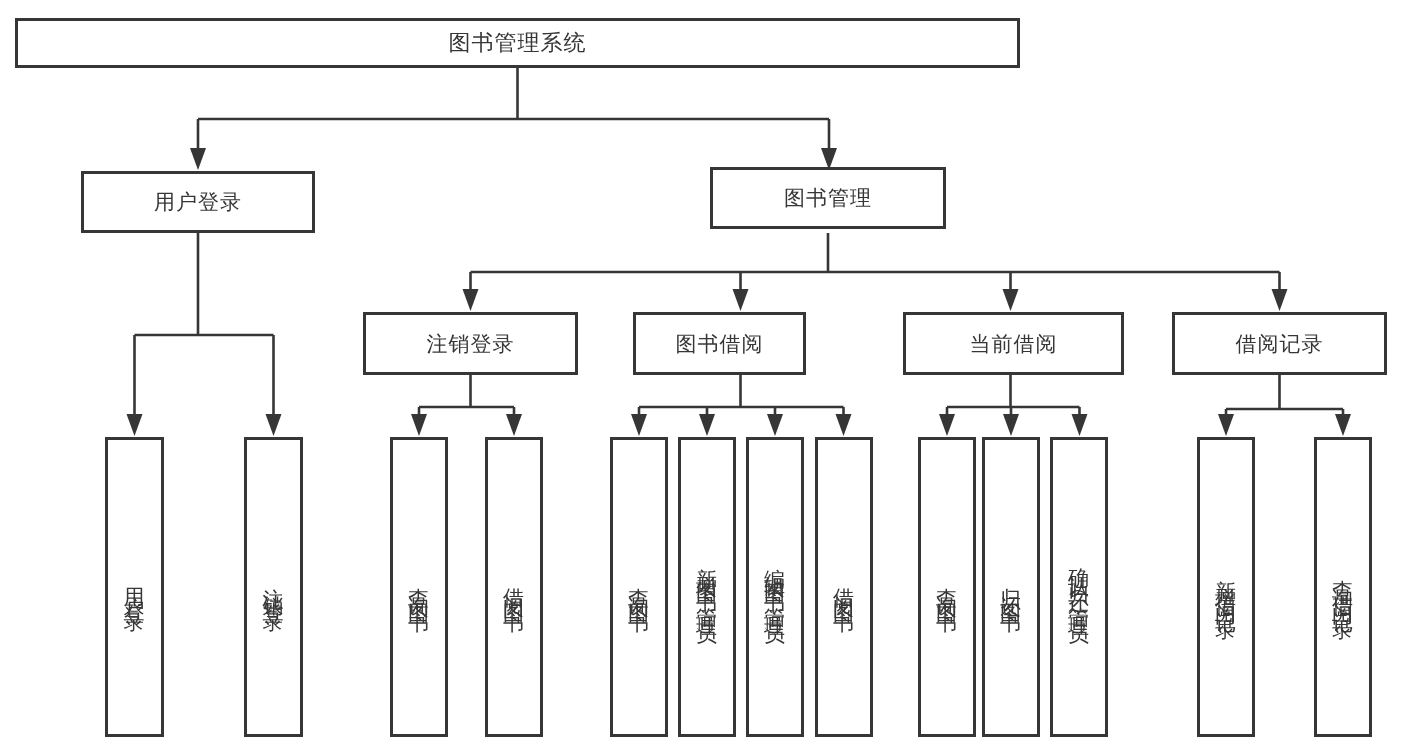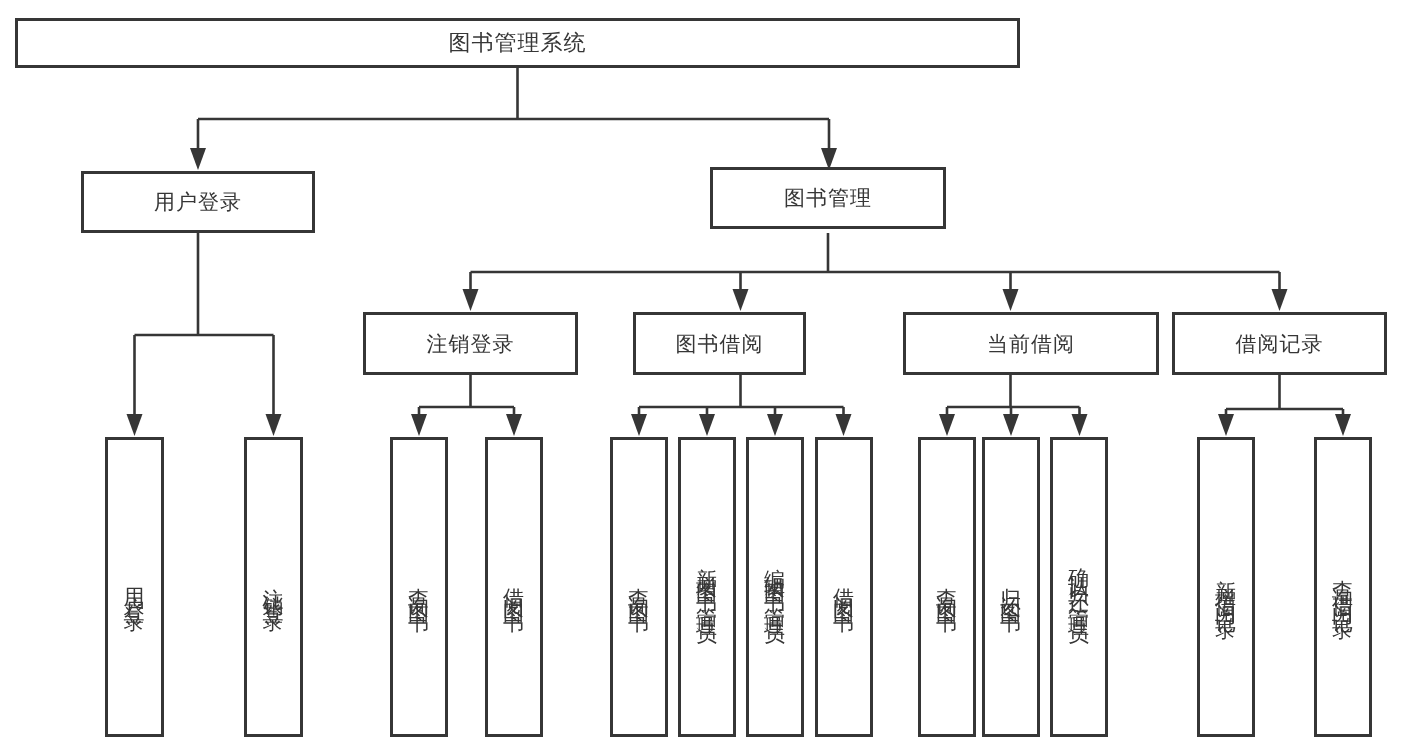--- a/index.html
+++ b/index.html
@@ -110,21 +110,21 @@
   <div class="box hbox" style="left:710px;top:167px;width:236px;height:62px">
     <span>图书管理</span>
   </div>
 
   <div class="box hbox" style="left:363px;top:312px;width:215px;height:63px">
     <span>注销登录</span>
   </div>
   <div class="box hbox" style="left:633px;top:312px;width:173px;height:63px">
     <span>图书借阅</span>
   </div>
-  <div class="box hbox" style="left:903px;top:312px;width:256px;height:63px">
+  <div class="box hbox" style="left:903px;top:312px;width:221px;height:63px">
     <span>当前借阅</span>
   </div>
   <div class="box hbox" style="left:1172px;top:312px;width:215px;height:63px">
     <span>借阅记录</span>
   </div>
 
   <div class="box vbox" style="left:105px;top:437px;width:59px;height:300px">
     <span>用户登录</span>
   </div>
   <div class="box vbox" style="left:244px;top:437px;width:59px;height:300px">

